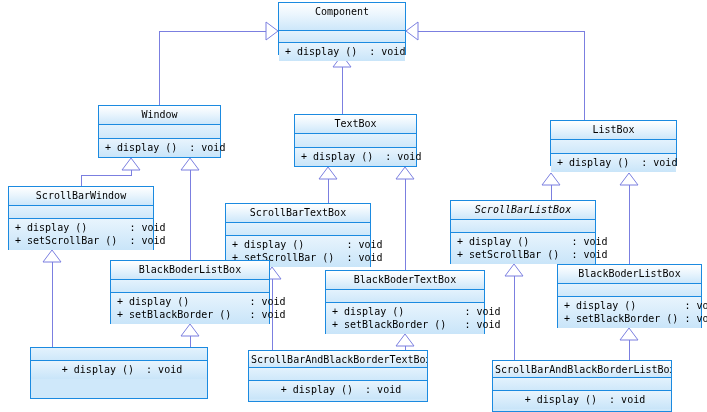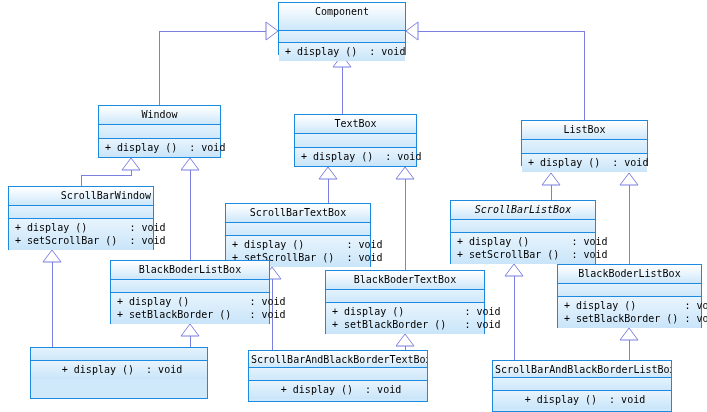--- a/index.html
+++ b/index.html
@@ -164,29 +164,29 @@
           <span class="op-row">+ display ()  : void</span>
         </div>
       </div>
       <div class="uml-class" style="left: 294px; top: 114px; width: 123px; height: 53px;">
         <div class="uml-head" style="height: 19px;"><span>TextBox</span></div>
         <div class="uml-attrs" style="height: 14px;"></div>
         <div class="uml-ops">
           <span class="op-row">+ display ()  : void</span>
         </div>
       </div>
-      <div class="uml-class" style="left: 521px; top: 120px; width: 127px; height: 46px;">
+      <div class="uml-class" style="left: 550px; top: 120px; width: 127px; height: 46px;">
         <div class="uml-head" style="height: 19px;"><span>ListBox</span></div>
         <div class="uml-attrs" style="height: 14px;"></div>
         <div class="uml-ops">
           <span class="op-row">+ display ()  : void</span>
         </div>
       </div>
       <div class="uml-class" style="left: 8px; top: 186px; width: 146px; height: 64px;">
-        <div class="uml-head" style="height: 19px; text-align: right;"><span>ScrollBarWindow</span></div>
+        <div class="uml-head" style="height: 19px;"><span>ScrollBarWindow</span></div>
         <div class="uml-attrs" style="height: 13px;"></div>
         <div class="uml-ops">
           <span class="op-row">+ display ()       : void</span>
           <span class="op-row">+ setScrollBar ()  : void</span>
         </div>
       </div>
       <div class="uml-class" style="left: 225px; top: 203px; width: 146px; height: 64px;">
         <div class="uml-head" style="height: 19px;"><span>ScrollBarTextBox</span></div>
         <div class="uml-attrs" style="height: 13px;"></div>
         <div class="uml-ops">

